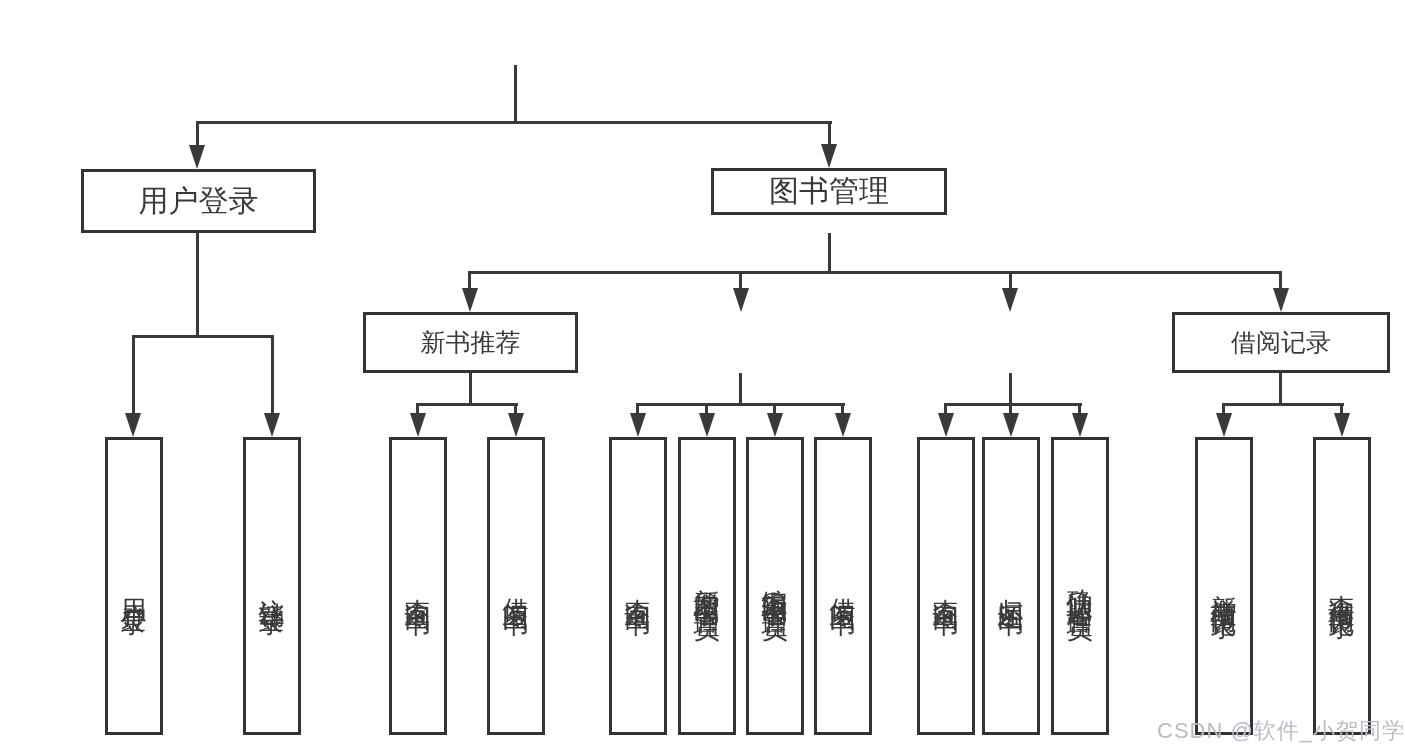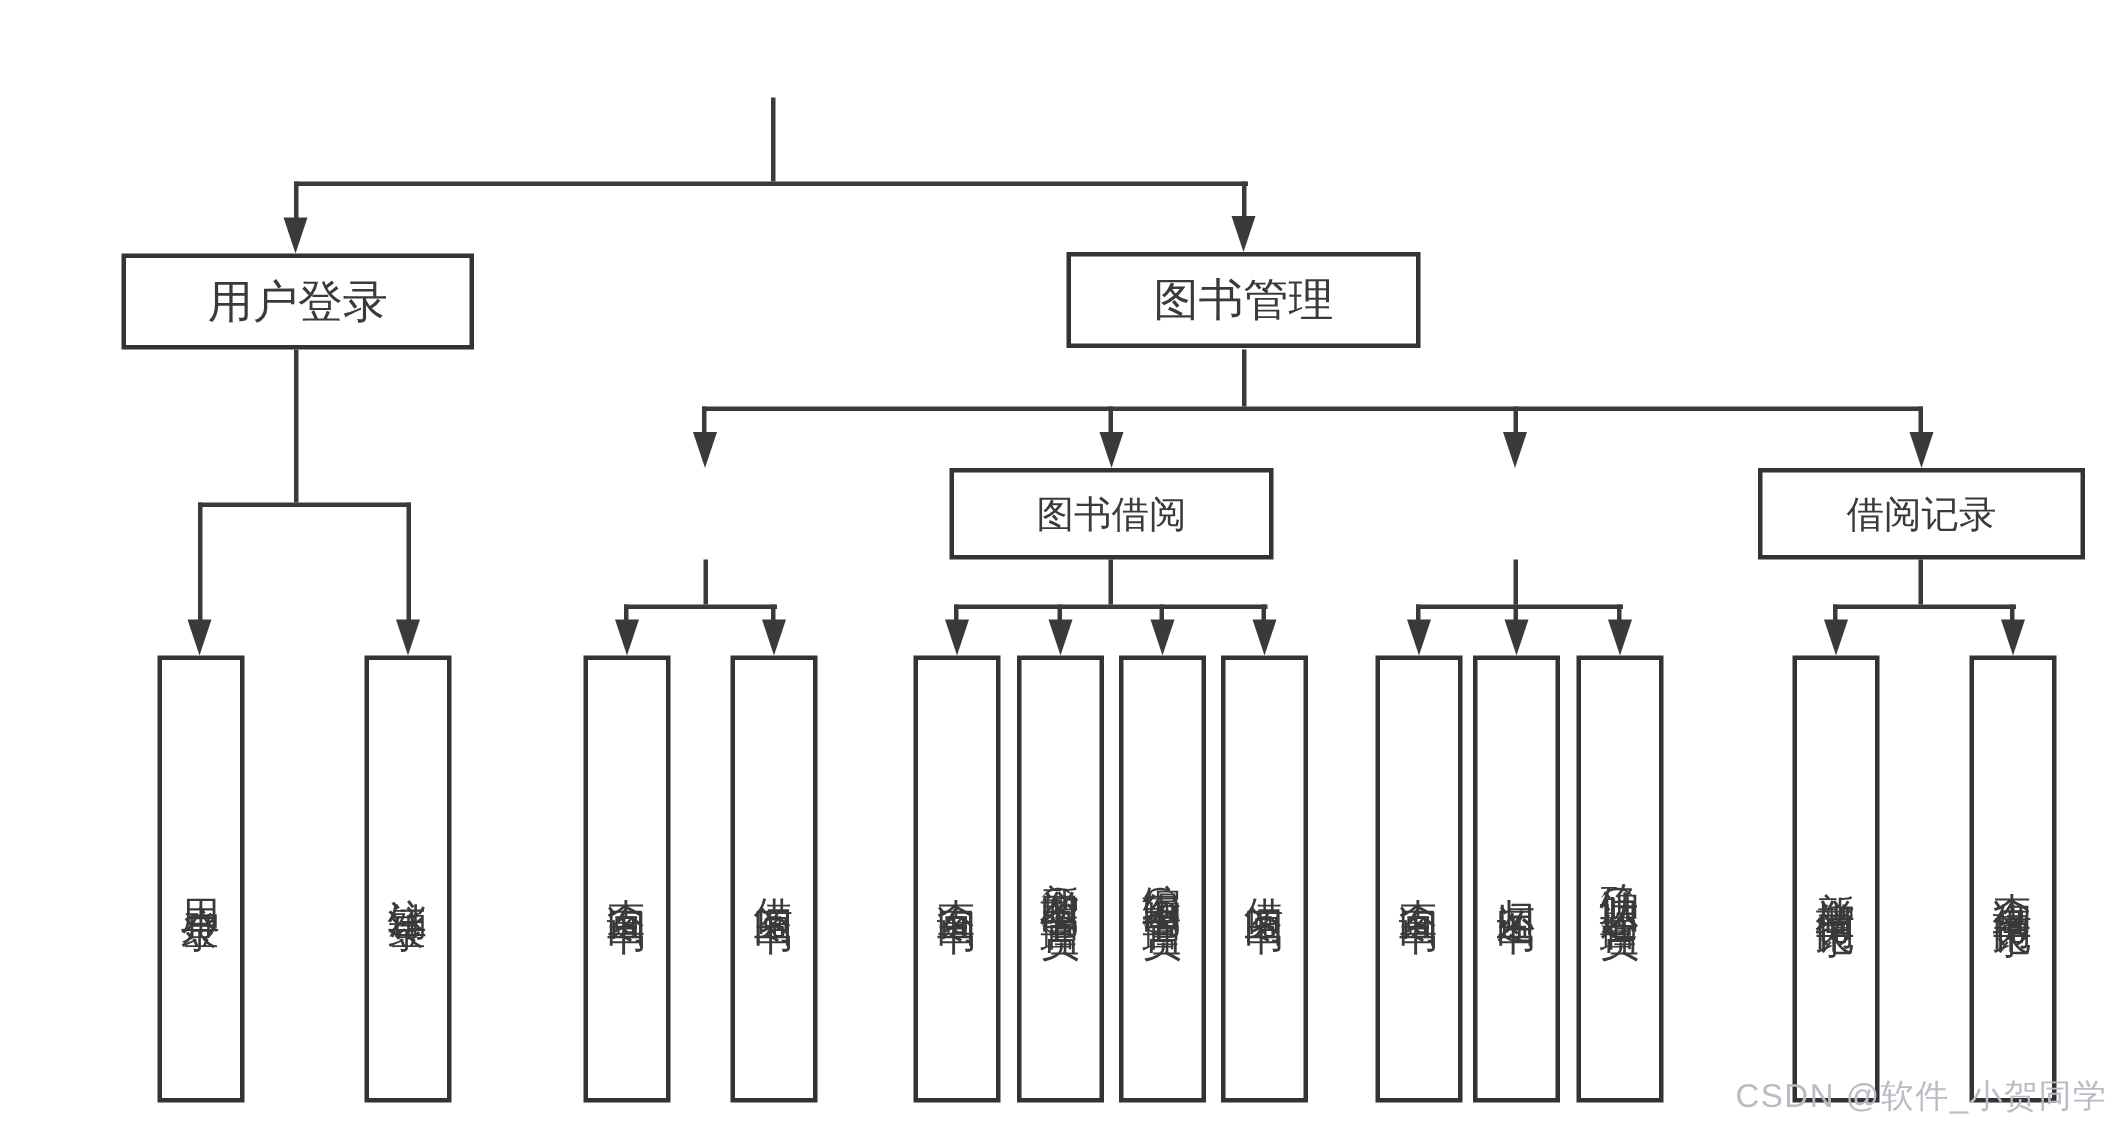--- a/index.html
+++ b/index.html
@@ -42,21 +42,21 @@
   <div>
     <div class="vl" style="left:514px;top:65px;height:56px"></div>
     <div class="hl" style="left:196px;top:121px;width:636px"></div>
     <div class="vl" style="left:196px;top:121px;height:26px"></div>
     <div class="ar" style="left:189px;top:145px"></div>
     <div class="vl" style="left:828px;top:121px;height:25px"></div>
     <div class="ar" style="left:821px;top:144px"></div>
   </div>
 
   <div class="hnode l2" style="left:81px;top:169px;width:235px;height:64px">用户登录</div>
-  <div class="hnode l2" style="left:711px;top:168px;width:236px;height:64px">图书管理</div>
+  <div class="hnode l2" style="left:711px;top:168px;width:236px;height:47px">图书管理</div>
 
   <div>
     <div class="vl" style="left:196px;top:233px;height:102px"></div>
     <div class="hl" style="left:132px;top:335px;width:142px"></div>
     <div class="vl" style="left:132px;top:335px;height:80px"></div>
     <div class="ar" style="left:125px;top:413px"></div>
     <div class="vl" style="left:271px;top:335px;height:80px"></div>
     <div class="ar" style="left:264px;top:413px"></div>
   </div>
 
@@ -66,21 +66,21 @@
     <div class="vl" style="left:468px;top:271px;height:20px"></div>
     <div class="ar" style="left:462px;top:288px"></div>
     <div class="vl" style="left:739px;top:271px;height:20px"></div>
     <div class="ar" style="left:733px;top:288px"></div>
     <div class="vl" style="left:1009px;top:271px;height:20px"></div>
     <div class="ar" style="left:1002px;top:288px"></div>
     <div class="vl" style="left:1279px;top:271px;height:20px"></div>
     <div class="ar" style="left:1273px;top:288px"></div>
   </div>
 
-  <div class="hnode l3" style="left:633px;top:312px;width:216px;height:61px">图书借阅</div>
+  <div class="hnode l3" style="left:363px;top:312px;width:215px;height:61px">新书推荐</div>
   <div class="hnode l3" style="left:1172px;top:312px;width:218px;height:61px">借阅记录</div>
 
   <div>
     <div class="vl" style="left:469px;top:373px;height:30px"></div>
     <div class="hl" style="left:416px;top:403px;width:102px"></div>
     <div class="vl" style="left:416px;top:403px;height:13px"></div>
     <div class="ar" style="left:410px;top:413px"></div>
     <div class="vl" style="left:514px;top:403px;height:13px"></div>
     <div class="ar" style="left:508px;top:413px"></div>
   </div>

